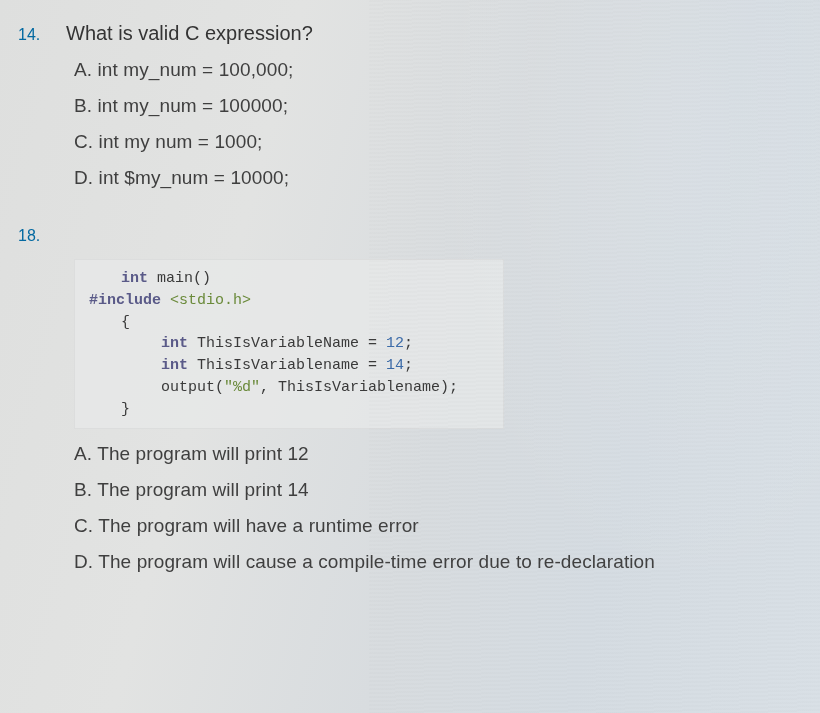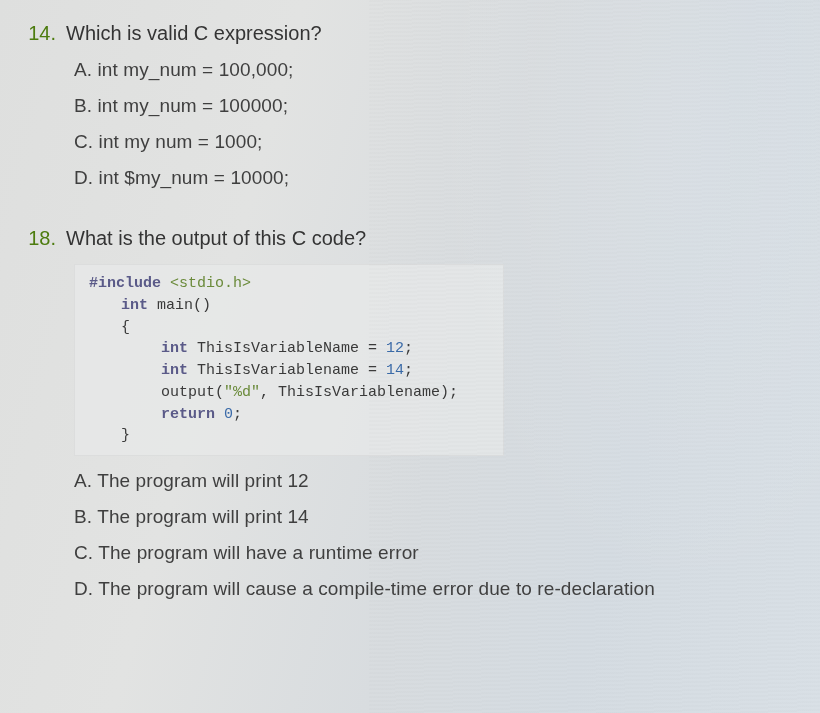--- a/index.html
+++ b/index.html
@@ -21,23 +21,23 @@
   .question {
     margin-bottom: 38px;
   }
   .q-line {
     display: flex;
     align-items: baseline;
     margin-bottom: 14px;
   }
   .q-number {
     width: 38px;
-    text-align: right;
-    font-size: 20px;
-    color: #4d7c0f;
+    text-align: left;
+    font-size: 16px;
+    color: #0369a1;
     flex: 0 0 auto;
     padding-right: 10px;
   }
   .q-text {
     font-size: 20px;
     color: #343434;
   }
   .options {
     margin-left: 56px;
   }
@@ -79,44 +79,42 @@
   }
 </style>
 </head>
 <body>
 
 <div class="page">
 
   <div class="question">
     <div class="q-line">
       <div class="q-number">14.</div>
-      <div class="q-text">Which is valid C expression?</div>
+      <div class="q-text">What is valid C expression?</div>
     </div>
     <div class="options">
       <div class="opt">A. int my_num = 100,000;</div>
       <div class="opt">B. int my_num = 100000;</div>
       <div class="opt">C. int my num = 1000;</div>
       <div class="opt">D. int $my_num = 10000;</div>
     </div>
   </div>
 
   <div class="question" style="margin-bottom:0;">
     <div class="q-line">
       <div class="q-number">18.</div>
-      <div class="q-text">What is the output of this C code?</div>
     </div>
 
     <div class="codeblock">
+      <span class="line indent1"><span class="ty">int</span><span> main()</span></span>
       <span class="line"><span class="kw">#include</span><span class="inc"> &lt;stdio.h&gt;</span></span>
-      <span class="line indent1"><span class="ty">int</span><span> main()</span></span>
       <span class="line indent1"><span>{</span></span>
       <span class="line indent2"><span class="ty">int</span><span> ThisIsVariableName = </span><span class="num">12</span><span>;</span></span>
       <span class="line indent2"><span class="ty">int</span><span> ThisIsVariablename = </span><span class="num">14</span><span>;</span></span>
       <span class="line indent2"><span>output(</span><span class="str">"%d"</span><span>, ThisIsVariablename);</span></span>
-      <span class="line indent2"><span class="kw">return</span><span> </span><span class="num">0</span><span>;</span></span>
       <span class="line indent1"><span>}</span></span>
     </div>
 
     <div class="options">
       <div class="opt">A. The program will print 12</div>
       <div class="opt">B. The program will print 14</div>
       <div class="opt">C. The program will have a runtime error</div>
       <div class="opt">D. The program will cause a compile-time error due to re-declaration</div>
     </div>
   </div>

